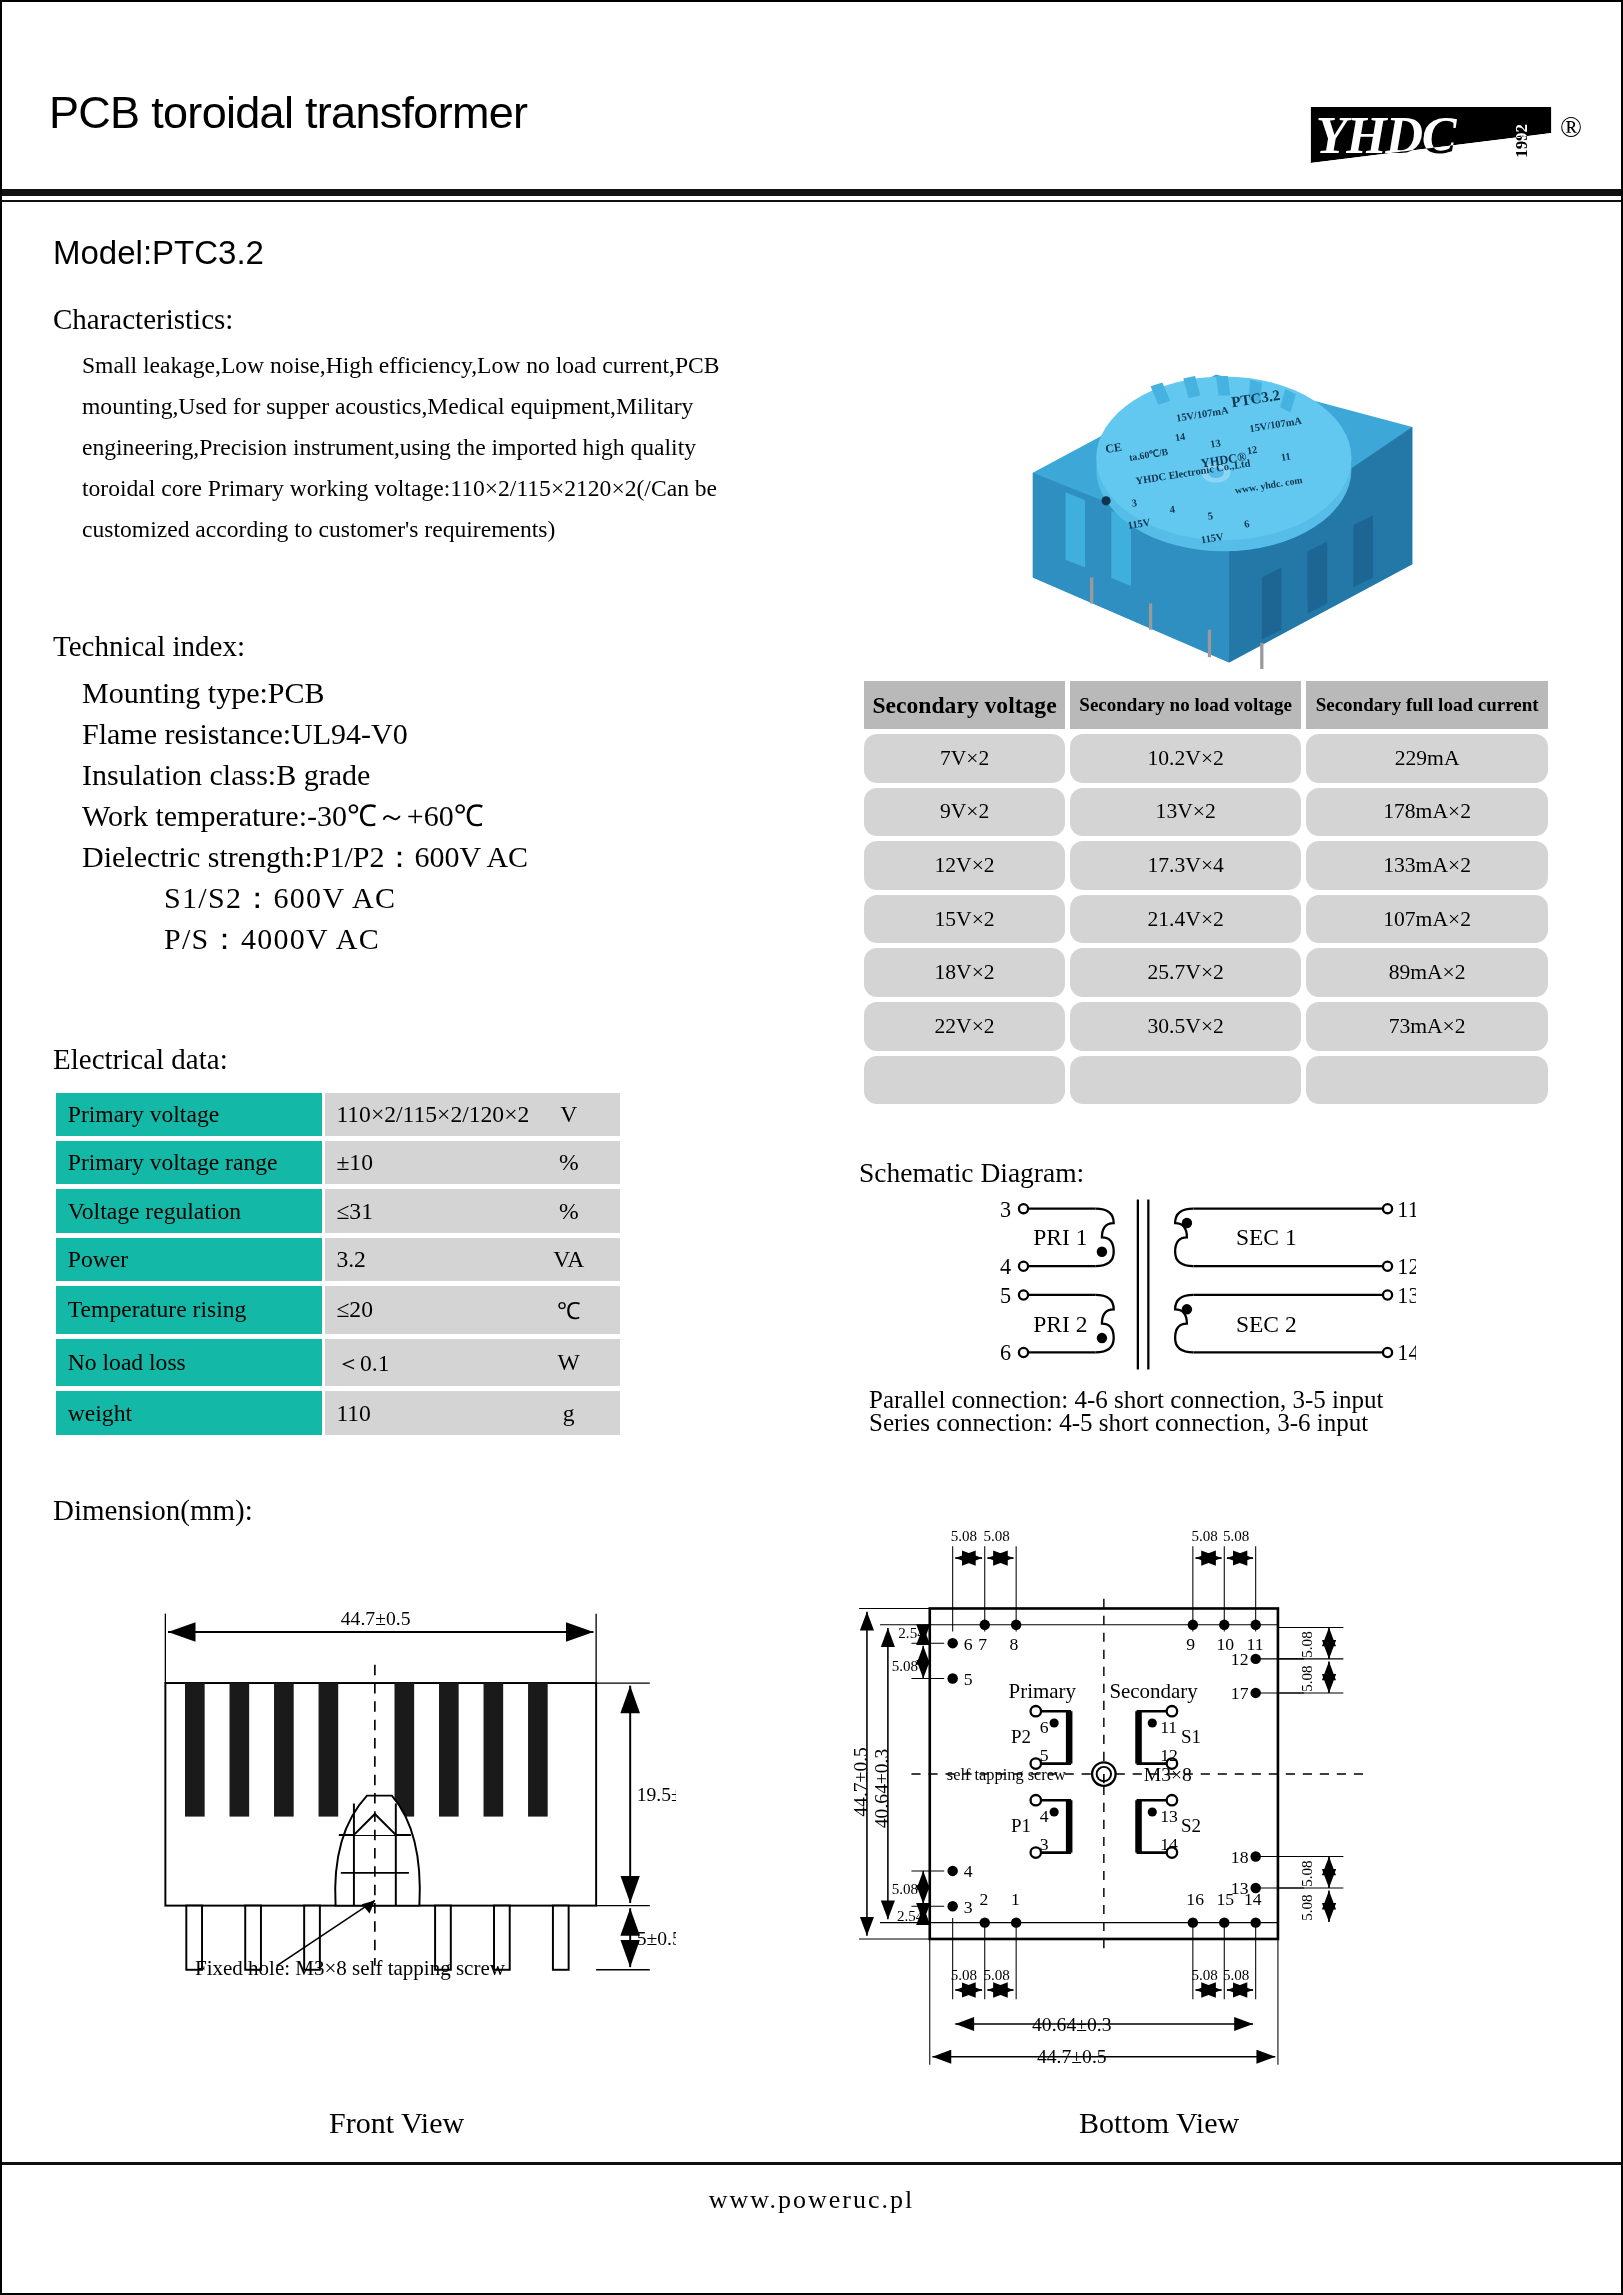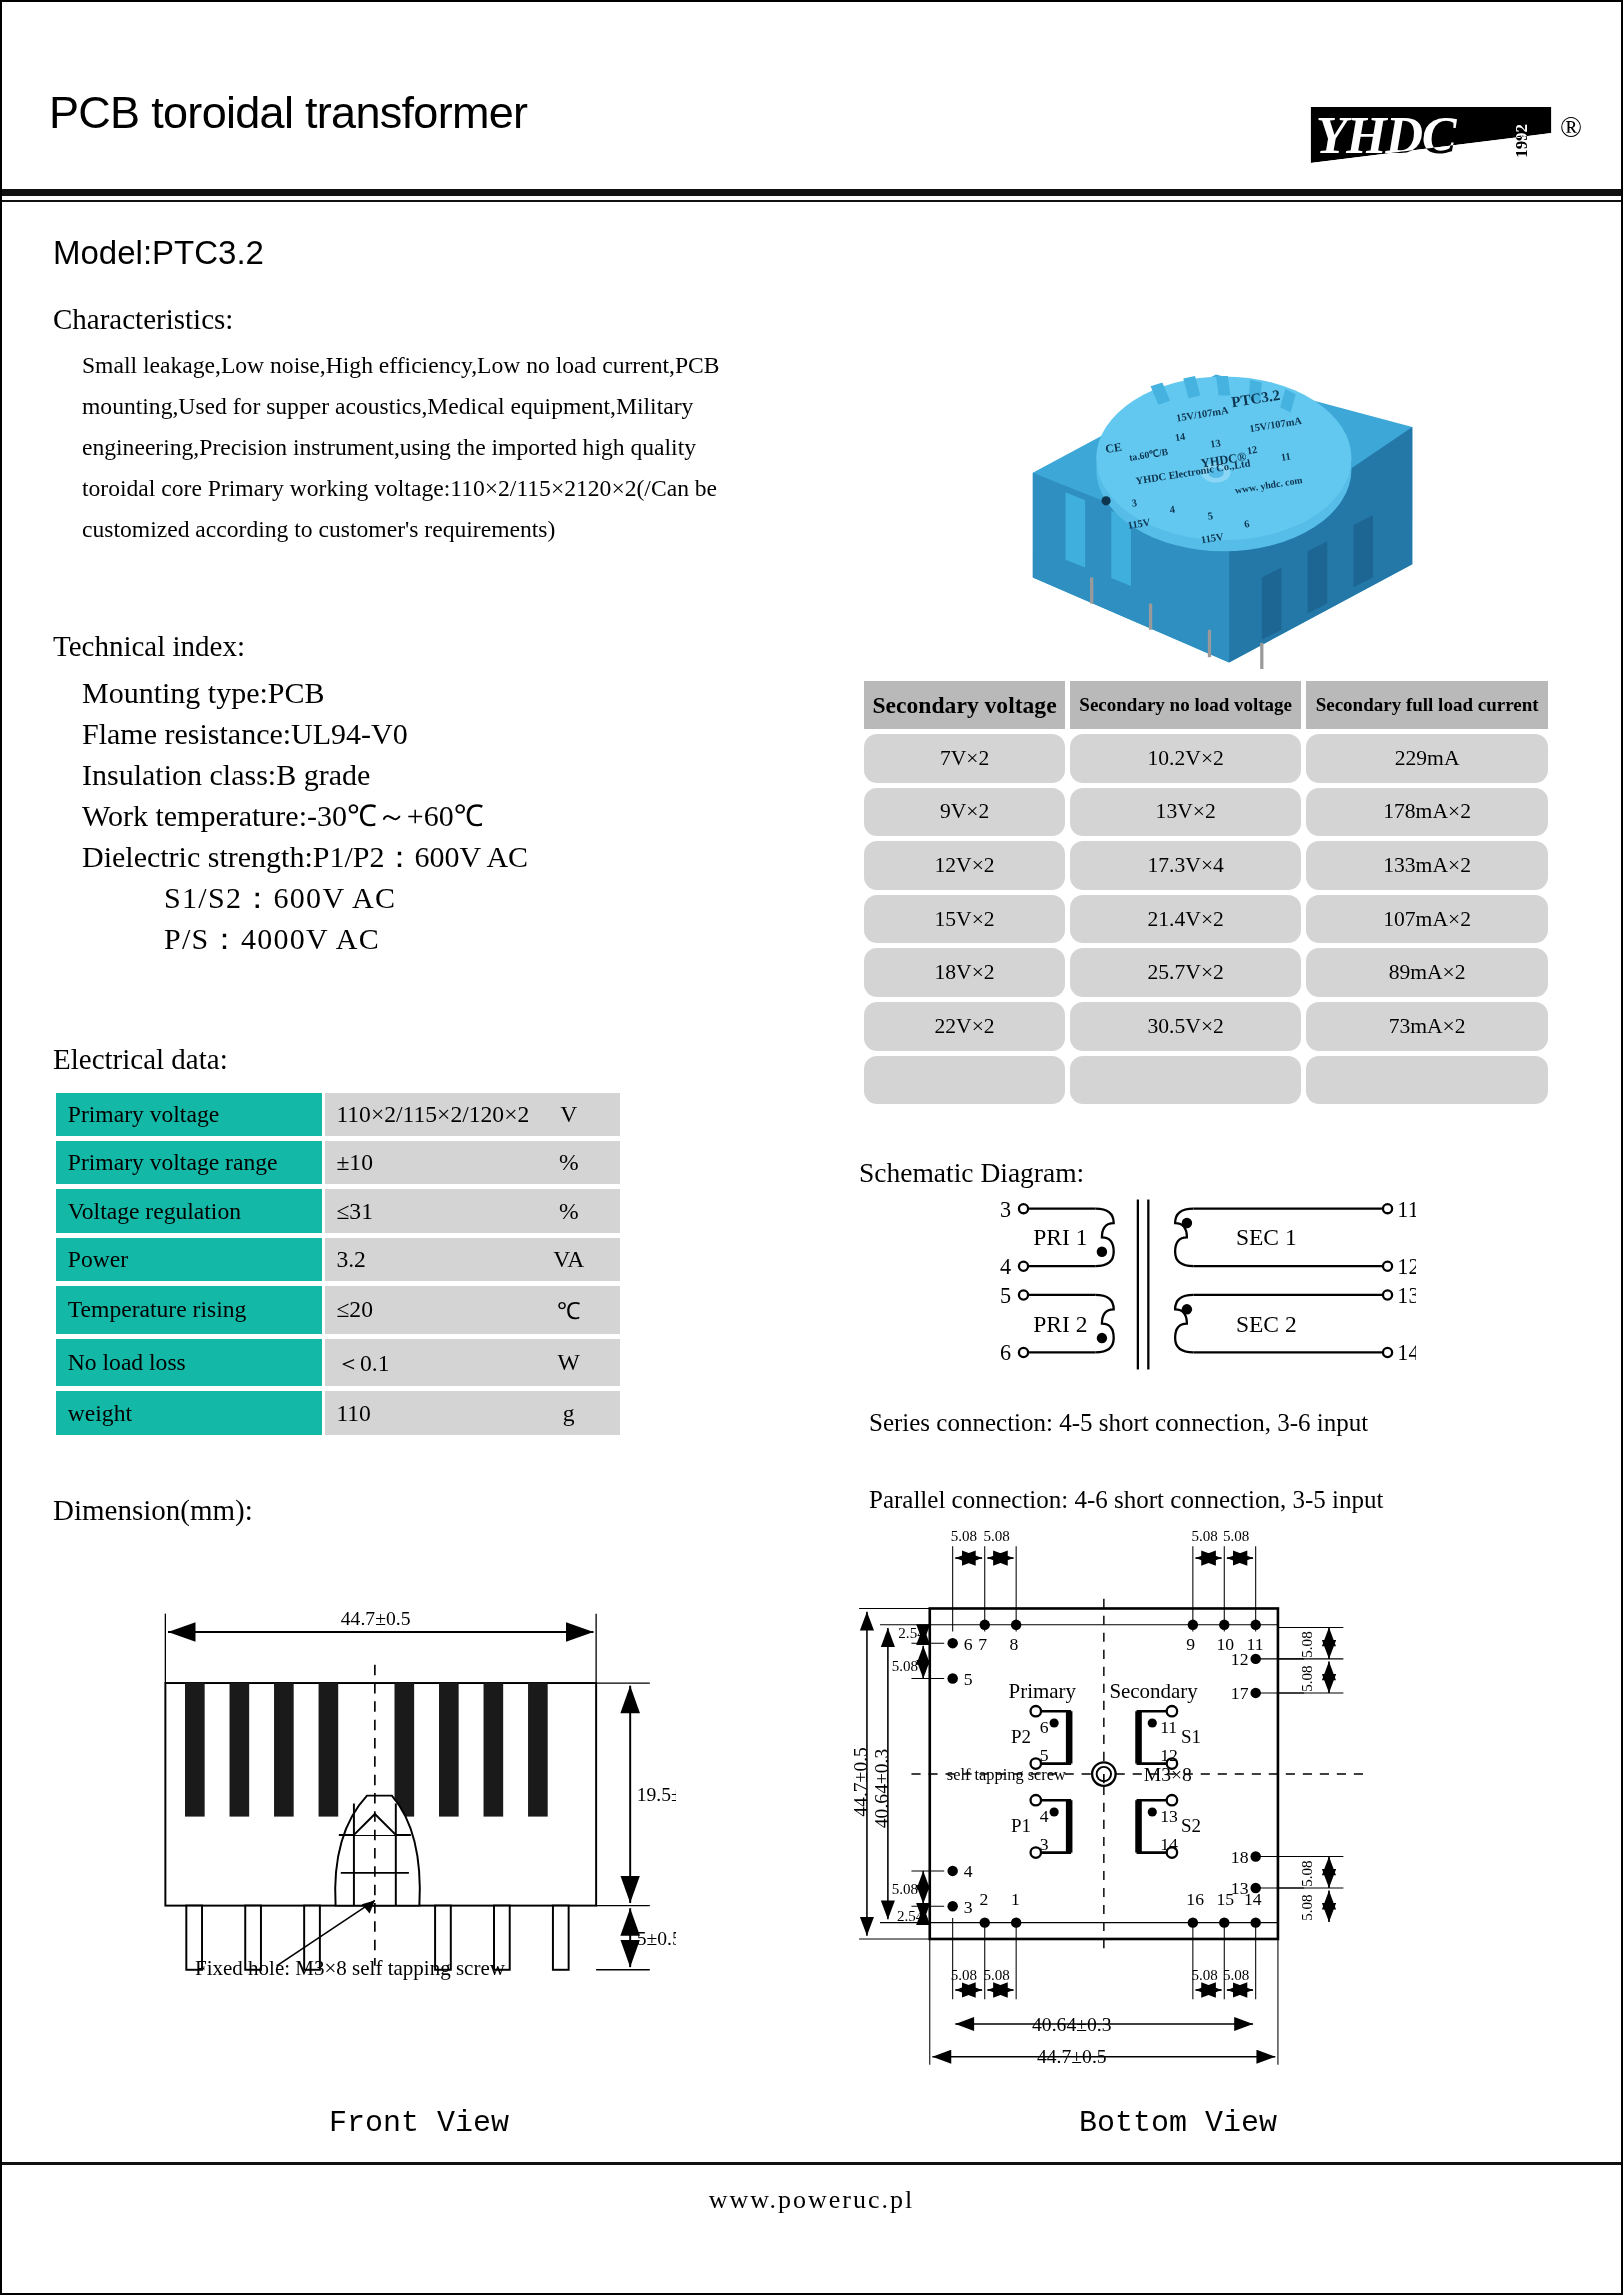--- a/index.html
+++ b/index.html
@@ -50,29 +50,29 @@
   .stable{border-collapse:separate;border-spacing:5.2px 5.9px;width:694px;}
   .stable th{background:#b9b9b9;font-weight:700;padding:10.5px 3.9px;}
   .stable td{background:#d4d4d4;text-align:center;padding:11.8px 3.9px;height:22px;font-size:21.6px;border-radius:13px;}
   .sth1{font-size:23.6px;}
   .sth2{font-size:19px;}
 
   #schem-label{position:absolute;left:857px;top:1155px;font-size:27.5px;}
 
   .conn-txt{position:absolute;left:867px;font-size:25px;}
   #series-conn{top:1407px;}
-  #parallel-conn{top:1484px;}
+  #parallel-conn{top:1384px;}
 
   
   #front-view-svg{position:absolute;left:111px;top:1571px;}
   #bottom-view-svg{position:absolute;left:844px;top:1505px;}
   #schem-svg{position:absolute;left:995px;top:1191px;}
 
   .fixed-hole-note{position:absolute;left:193px;top:1954px;font-size:21px;}
-  .view-cap{position:absolute;font-size:30px;font-family:Liberation Mono, monospace;}
+  .view-cap{position:absolute;font-size:30px;}
   #front-view-caption{left:327px;top:2104px;}
   #bottom-view-caption{left:1077px;top:2104px;}
 
   
   .foot-rule{position:absolute;left:0;top:2160px;width:100%;height:2.6px;background:#111;}
   .footer{position:absolute;left:0;top:2183px;width:100%;text-align:center;
           font-size:26px;letter-spacing:2px;}
 
   text{font-family:"Liberation Serif",serif;}
 </style>

